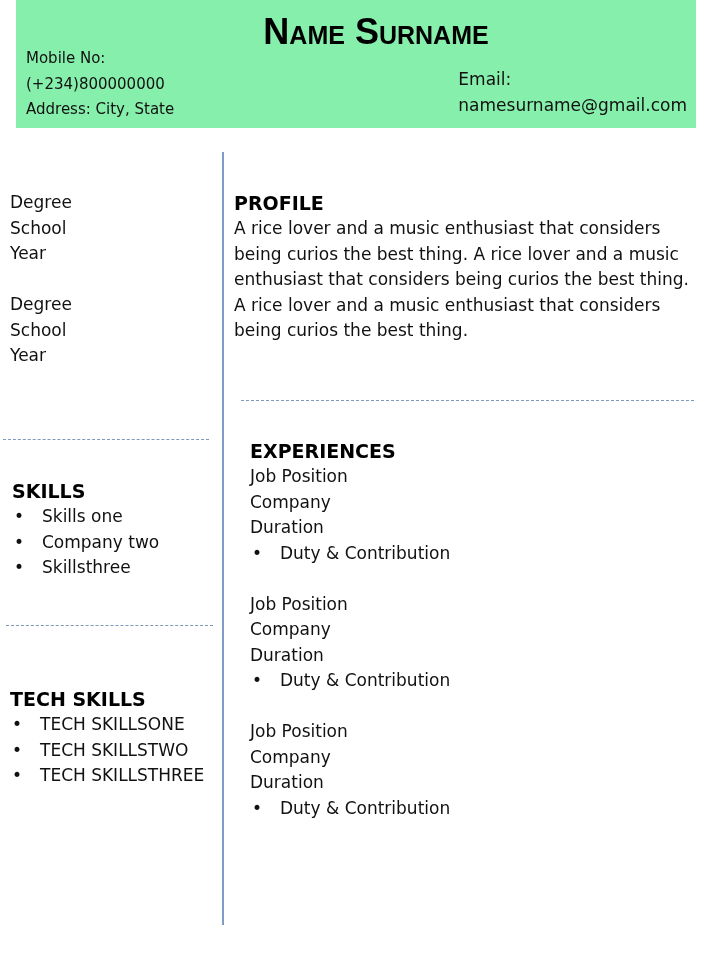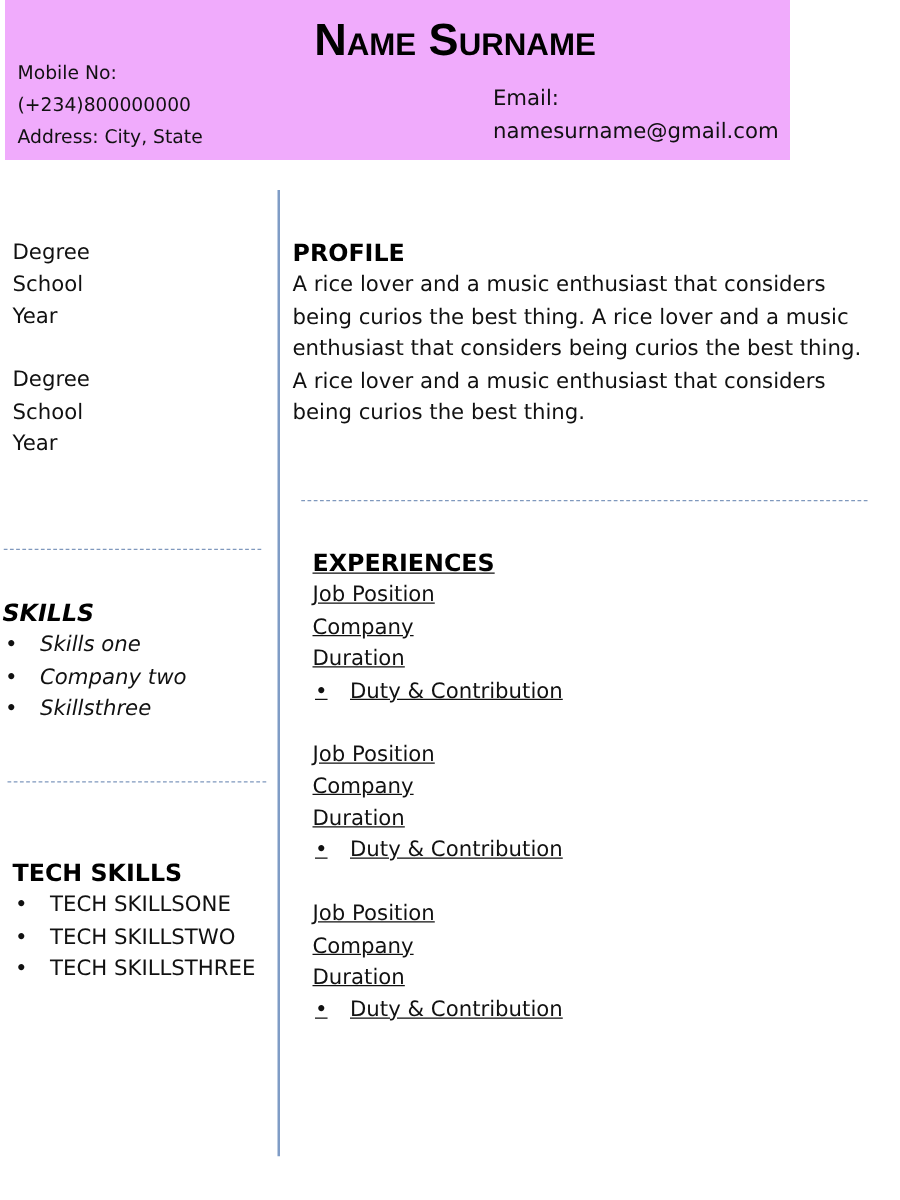--- a/index.html
+++ b/index.html
@@ -4,22 +4,22 @@
   <style>
     * { margin: 0; padding: 0; box-sizing: border-box; }
     html, body {
       width: 720px; height: 960px; background: #ffffff;
       font-family: "DejaVu Sans", "Liberation Sans", sans-serif;
       color: #111111; overflow: hidden;
     }
     .page { position: relative; width: 720px; height: 960px; }
 
     .header {
-      position: absolute; left: 4px; top: 0; width: 628px; height: 128px;
-      background: #f0abfc;
+      position: absolute; left: 16px; top: 0; width: 680px; height: 128px;
+      background: #86efac;
     }
     .name {
       position: absolute; left: 0; top: 10px; width: 720px; text-align: center;
       font-family: "Liberation Sans", sans-serif; font-weight: bold;
       font-size: 36px; letter-spacing: 0px; font-variant: small-caps;
       color: #000; line-height: 44px;
     }
     .contact-left {
       position: absolute; left: 10px; top: 46px;
       font-size: 15px; line-height: 25.5px; color: #111;
@@ -85,21 +85,21 @@
       <div class="line">Year</div>
     </div>
     <div class="spacer"></div>
     <div>
       <div class="line">Degree</div>
       <div class="line">School</div>
       <div class="line">Year</div>
     </div>
   </div>
 
-  <div class="block" style="left:2px; top:478px;font-style:italic;">
+  <div class="block" style="left:12px; top:478px;">
     <div class="section-title">SKILLS</div>
     <div class="bullet-row">
       <span class="dot">•</span>
       <span>Skills one</span>
     </div>
     <div class="bullet-row">
       <span class="dot">•</span>
       <span>Company two</span>
     </div>
     <div class="bullet-row">
@@ -128,21 +128,21 @@
     <div class="section-title">PROFILE</div>
     <div class="profile-text">
       <div class="line">A rice lover and a music enthusiast that considers</div>
       <div class="line">being curios the best thing. A rice lover and a music</div>
       <div class="line">enthusiast that considers being curios the best thing.</div>
       <div class="line">A rice lover and a music enthusiast that considers</div>
       <div class="line">being curios the best thing.</div>
     </div>
   </div>
 
-  <div class="block" style="left:250px; top:438px;text-decoration:underline;">
+  <div class="block" style="left:250px; top:438px;">
     <div class="section-title">EXPERIENCES</div>
 
     <div>
       <div class="line">Job Position</div>
       <div class="line">Company</div>
       <div class="line">Duration</div>
       <div class="bullet-row">
         <span class="dot">•</span>
         <span>Duty &amp; Contribution</span>
       </div>

